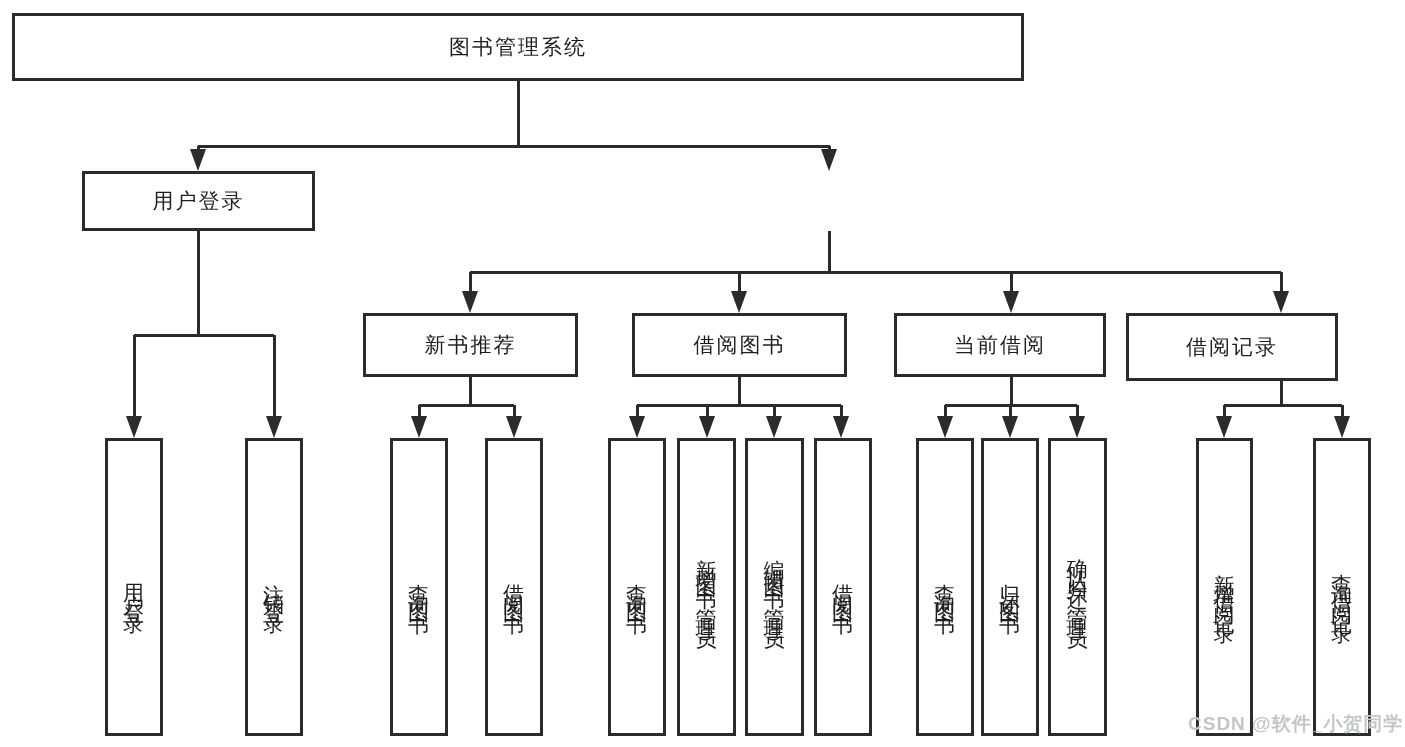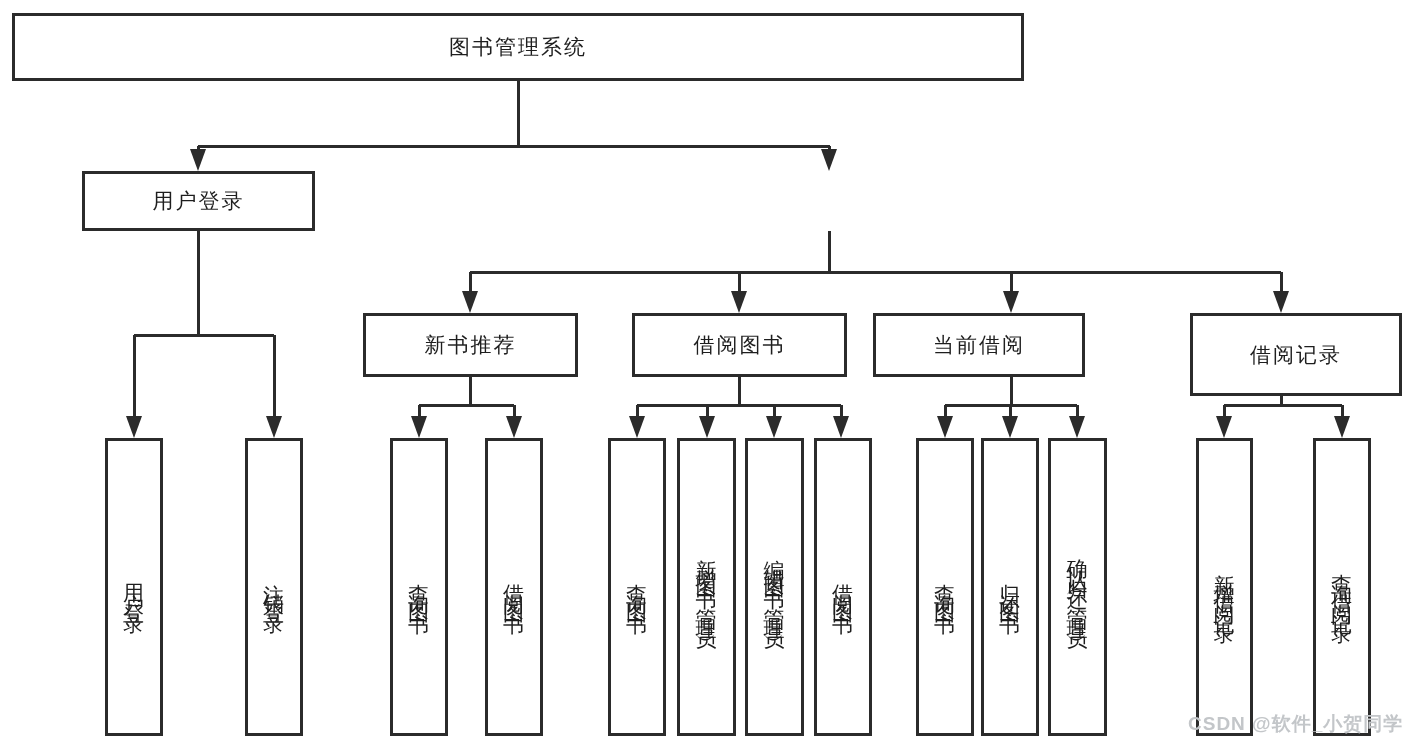--- a/index.html
+++ b/index.html
@@ -113,22 +113,22 @@
 
   <div class="vline" style="left:829px;top:231px;height:42px"></div>
   <div class="hline" style="left:470px;top:272px;width:811px"></div>
   <div class="arrow" style="left:470px;top:272px;height:41px"></div>
   <div class="arrow" style="left:739px;top:272px;height:41px"></div>
   <div class="arrow" style="left:1011px;top:272px;height:41px"></div>
   <div class="arrow" style="left:1281px;top:272px;height:41px"></div>
 
   <div class="node h" style="left:363px;top:313px;width:215px;height:64px">新书推荐</div>
   <div class="node h" style="left:632px;top:313px;width:215px;height:64px">借阅图书</div>
-  <div class="node h" style="left:873px;top:313px;width:212px;height:64px">当前借阅</div>
-  <div class="node h" style="left:1190px;top:313px;width:212px;height:83px">借阅记录</div>
+  <div class="node h" style="left:894px;top:313px;width:212px;height:64px">当前借阅</div>
+  <div class="node h" style="left:1126px;top:313px;width:212px;height:68px">借阅记录</div>
 
   <div class="vline" style="left:470px;top:377px;height:29px"></div>
   <div class="hline" style="left:419px;top:405px;width:95px"></div>
   <div class="arrow" style="left:419px;top:405px;height:33px"></div>
   <div class="arrow" style="left:514px;top:405px;height:33px"></div>
 
   <div class="vline" style="left:739px;top:377px;height:29px"></div>
   <div class="hline" style="left:637px;top:405px;width:204px"></div>
   <div class="arrow" style="left:637px;top:405px;height:33px"></div>
   <div class="arrow" style="left:707px;top:405px;height:33px"></div>

